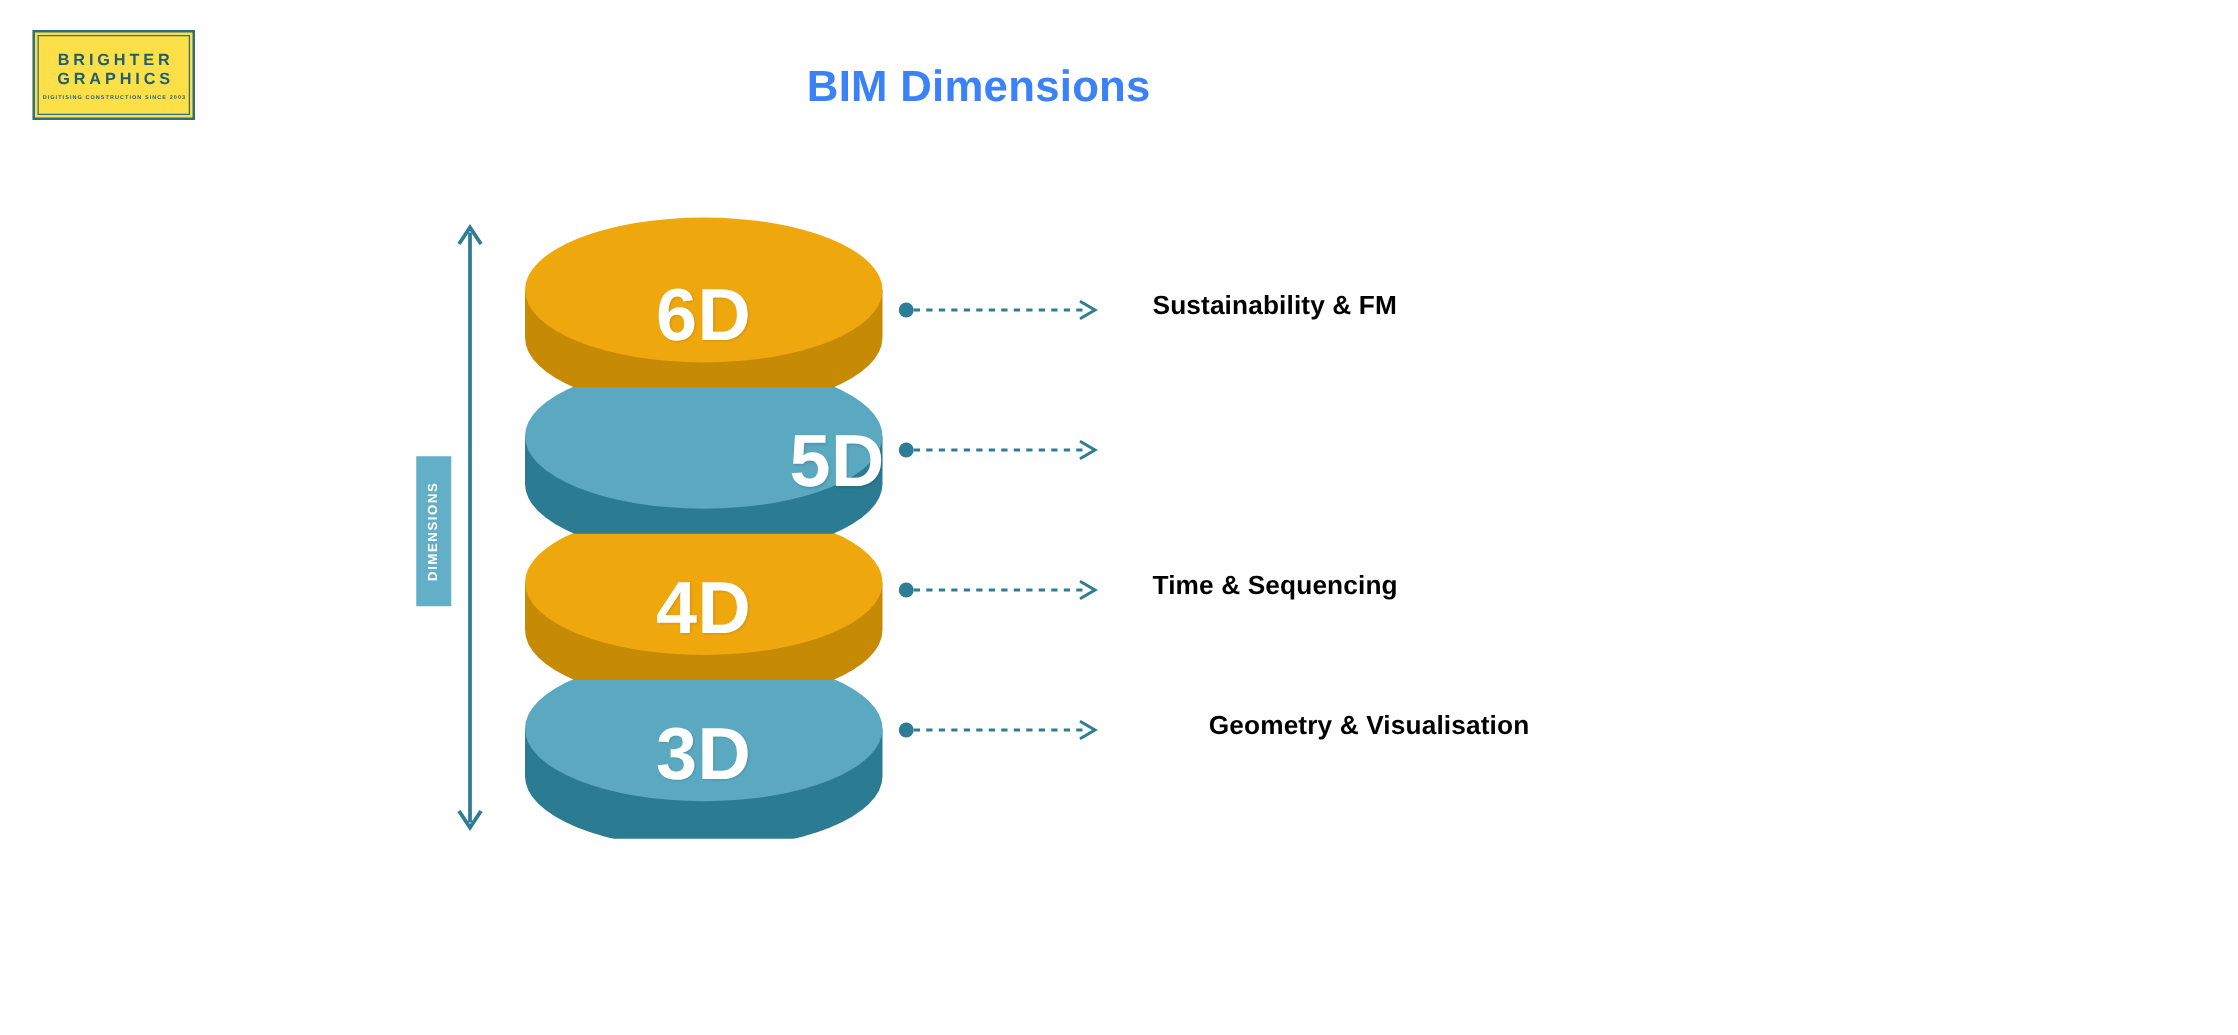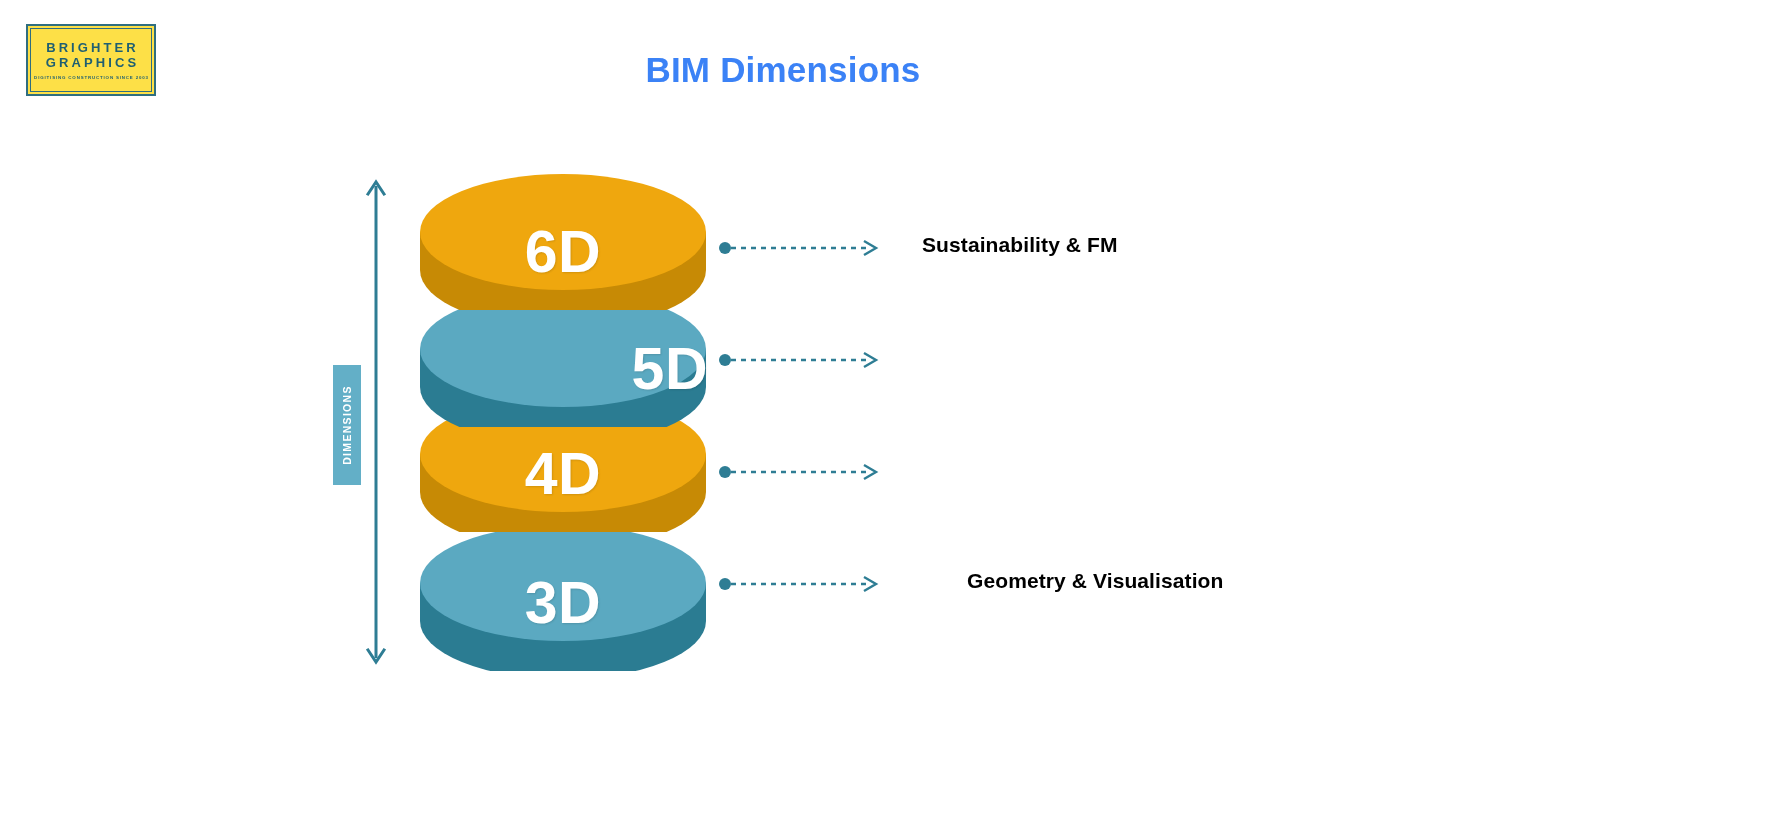--- a/index.html
+++ b/index.html
@@ -193,21 +193,21 @@
     </div>
 
     <div class="cyl" style="top:117px; z-index:3;">
       <svg class="cyl-svg" width="290" height="140" viewBox="0 0 290 140" xmlns="http://www.w3.org/2000/svg">
         <path d="M2,62 L2,100 A143,58 0 0 0 288,100 L288,62 Z" fill="#2B7C92"></path>
         <ellipse cx="145" cy="62" rx="143" ry="58" fill="#5BA9C1"></ellipse>
       </svg>
       <div class="cyl-label" style="top:48px;text-align:right;">5D</div>
     </div>
 
-    <div class="cyl" style="top:222px; z-index:2;">
+    <div class="cyl" style="top:234px; z-index:2;">
       <svg class="cyl-svg" width="290" height="140" viewBox="0 0 290 140" xmlns="http://www.w3.org/2000/svg">
         <path d="M2,62 L2,100 A143,58 0 0 0 288,100 L288,62 Z" fill="#C78A05"></path>
         <ellipse cx="145" cy="62" rx="143" ry="58" fill="#EFA70E"></ellipse>
       </svg>
       <div class="cyl-label" style="top:48px;">4D</div>
     </div>
 
     <div class="cyl" style="top:351px; z-index:1;">
       <svg class="cyl-svg" width="290" height="150" viewBox="0 0 290 150" xmlns="http://www.w3.org/2000/svg">
         <path d="M2,62 L2,100 A143,58 0 0 0 288,100 L288,62 Z" fill="#2B7C92"></path>
@@ -243,15 +243,16 @@
 
   <div class="connector" style="top:574px;">
     <svg width="170" height="20" viewBox="0 0 170 20" xmlns="http://www.w3.org/2000/svg">
       <circle cx="7" cy="10" r="6" fill="#2E7D94"></circle>
       <line x1="13" y1="10" x2="148" y2="10" stroke="#2E7D94" stroke-width="2.4" stroke-dasharray="5,5"></line>
       <polyline points="146,3 158,10 146,17" fill="none" stroke="#2E7D94" stroke-width="2.4"></polyline>
     </svg>
   </div>
 
   <div class="desc-label" style="top:233px;">Sustainability &amp; FM</div>
+  <div class="desc-label" style="top:457px;">Time &amp; Sequencing</div>
   <div class="desc-label" style="top:569px;margin-left:45px;">Geometry &amp; Visualisation</div>
 
 </div>
 
 </body></html>

